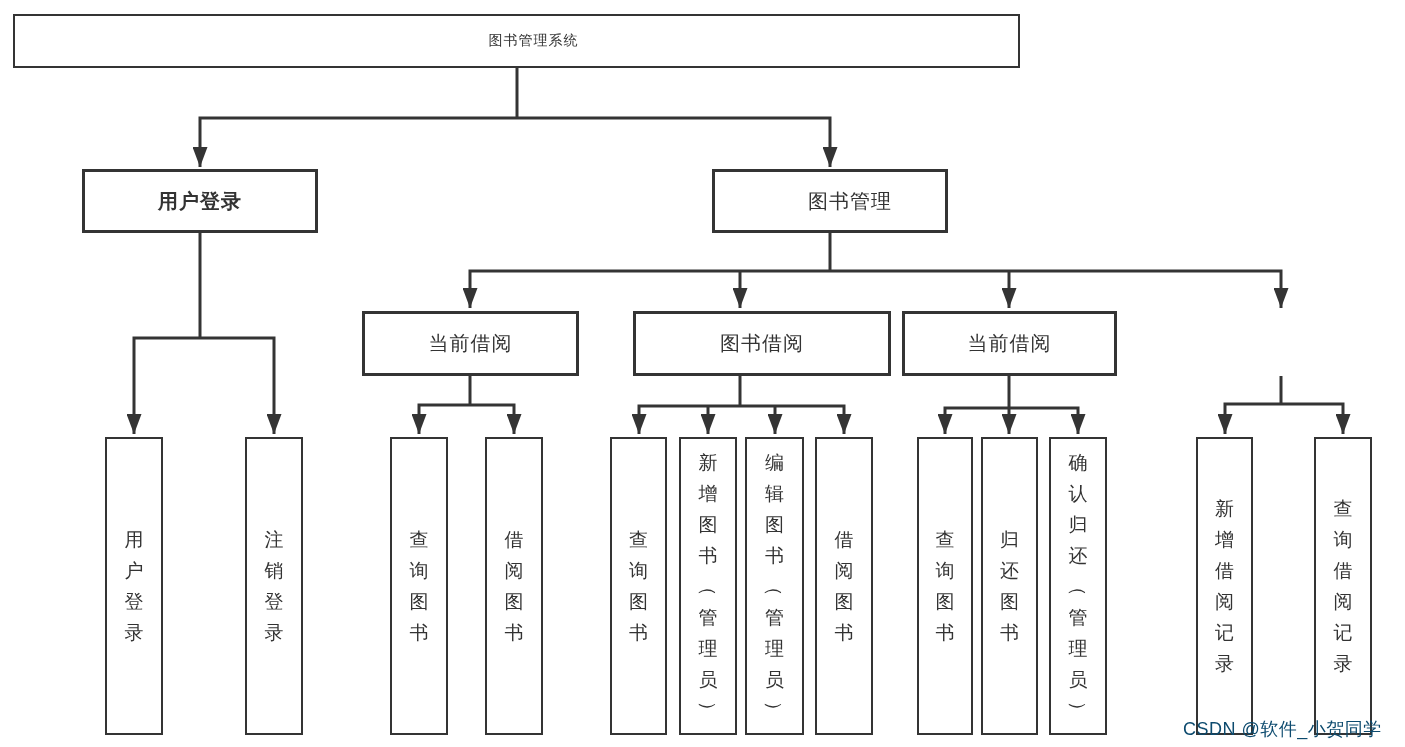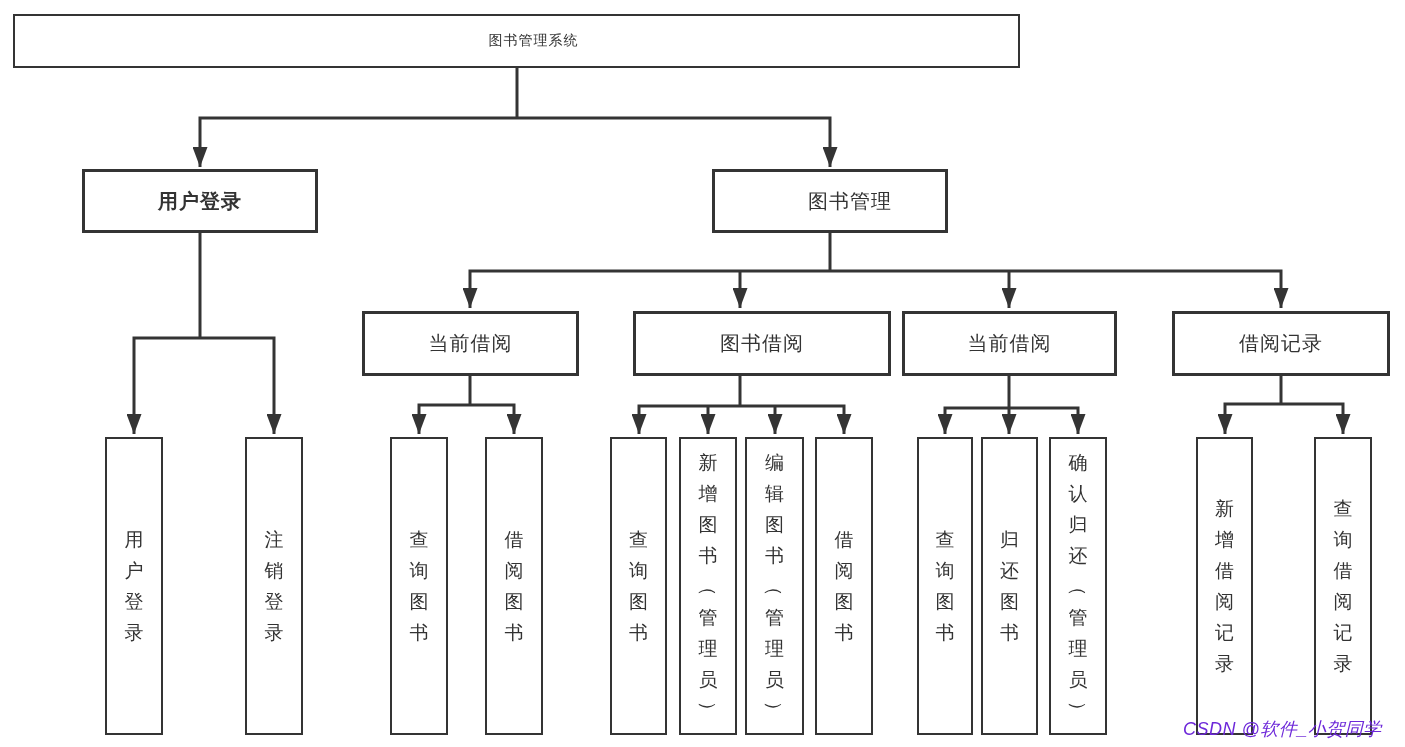--- a/index.html
+++ b/index.html
@@ -47,23 +47,22 @@
   }
   .v-label span { display: block; }
   .v-label span.rot { transform: rotate(90deg); }
   .watermark {
     position: absolute;
     left: 1183px;
     top: 717px;
     z-index: 2;
     font-size: 18px;
     letter-spacing: 0.5px;
-    color: #6d28d9;
+    color: #0c4a6e;
     white-space: nowrap;
-    font-style: italic;
   }
 </style>
 </head>
 <body>
 
 <div class="canvas">
 
   <svg class="connectors" width="1405" height="747" viewBox="0 0 1405 747">
     <defs>
       <marker id="ah" markerUnits="userSpaceOnUse" markerWidth="20" markerHeight="15" refX="20" refY="7.5" orient="auto-start-reverse">
@@ -112,23 +111,20 @@
   </div>
 
   <div class="box" style="left:362px; top:311px; width:217px; height:65px;">
     <span class="h-label">当前借阅</span>
   </div>
   <div class="box" style="left:633px; top:311px; width:258px; height:65px;">
     <span class="h-label">图书借阅</span>
   </div>
   <div class="box" style="left:902px; top:311px; width:215px; height:65px;">
     <span class="h-label">当前借阅</span>
-  </div>
-  <div class="box" style="left:1172px; top:311px; width:218px; height:65px;">
-    <span class="h-label">借阅记录</span>
   </div>
 
   <div class="box leaf" style="left:105px; top:437px; width:58px; height:298px;">
     <span class="v-label">
         <span>用</span>
         <span>户</span>
         <span>登</span>
         <span>录</span>
       </span>
   </div>

